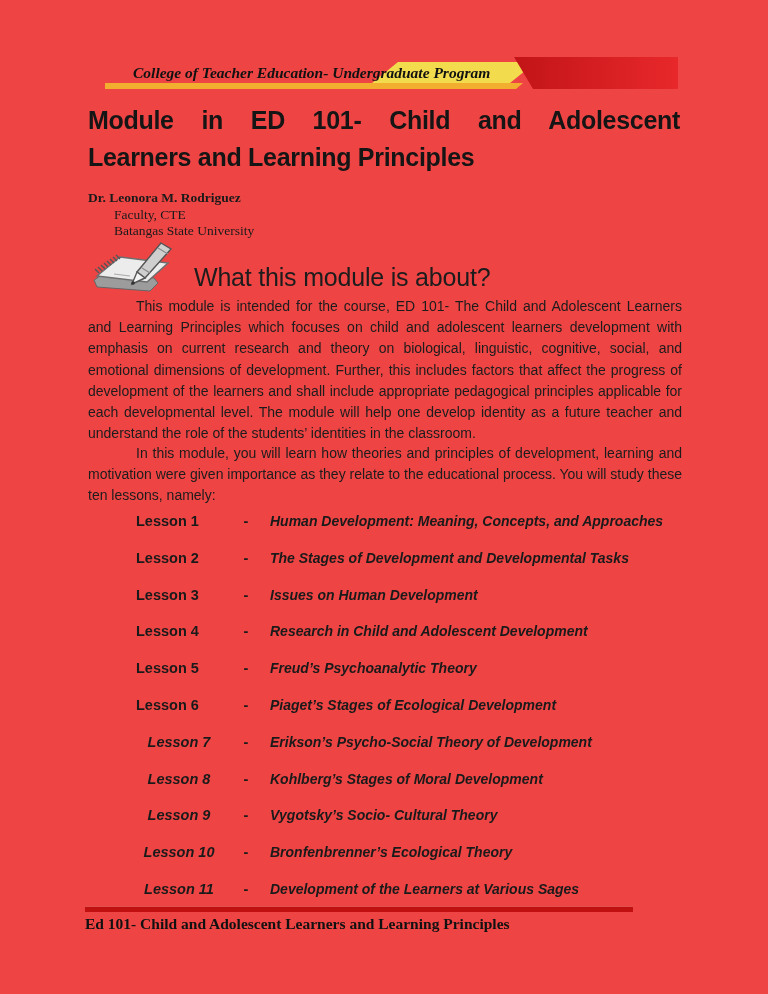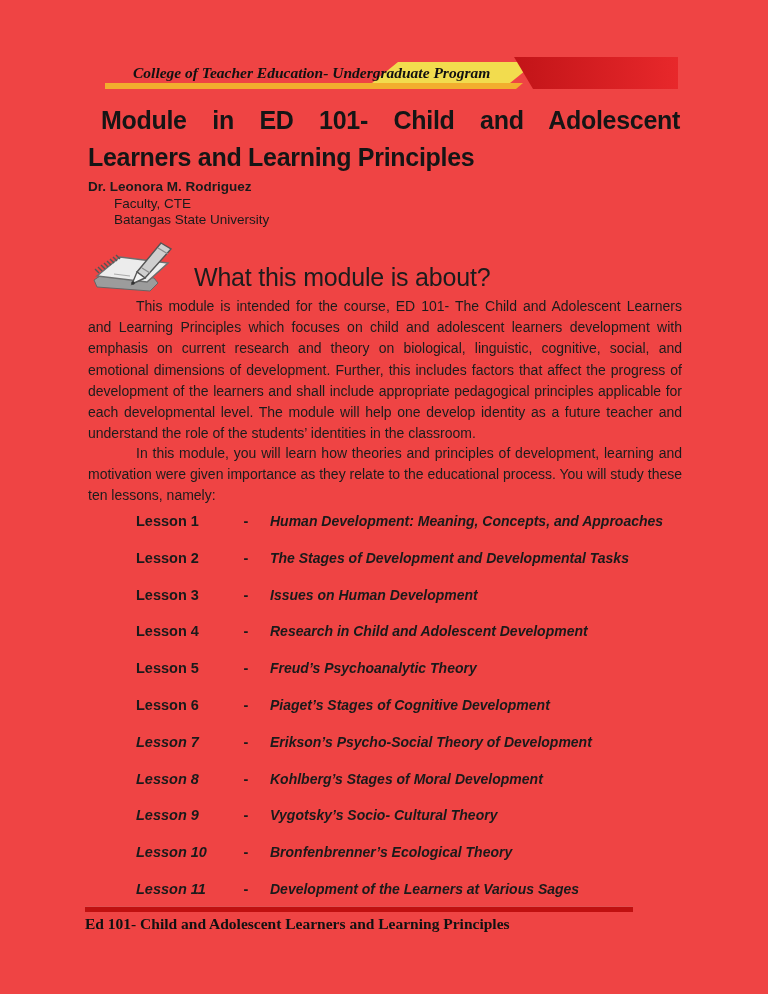--- a/index.html
+++ b/index.html
@@ -39,24 +39,24 @@
     font-size: 15.5px; color: #111;
     white-space: nowrap;
   }
 
   
   .doc-title { position: absolute; left: 88px; top: 102px; width: 592px; }
   .doc-title .t-line {
     font-weight: bold; font-size: 25px; line-height: 37px;
     letter-spacing: -0.3px; color: #151515;
   }
-  .doc-title .t-line.justify-full { text-align: justify; text-align-last: justify; margin-left: 13px; }
-
-  
-  .author-block { position: absolute; left: 88px; top: 179px; }
+  .doc-title .t-line.justify-full { text-align: justify; text-align-last: justify; }
+
+  
+  .author-block { position: absolute; left: 88px; top: 190px; font-family: Liberation Serif, serif; }
   .author-name { font-size: 13.5px; font-weight: bold; line-height: 16.5px; }
   .author-line { font-size: 13.5px; line-height: 16.5px; margin-left: 26px; }
 
   
   .section-icon { position: absolute; left: 84px; top: 240px; }
   .section-heading {
     position: absolute; left: 194px; top: 263px;
     font-size: 25px; font-weight: 400; letter-spacing: -0.2px; color: #1c1c1c;
     white-space: nowrap;
   }
@@ -67,21 +67,21 @@
     font-size: 14px; line-height: 21.2px;
     text-align: justify; text-indent: 48px; color: #1c1c1c;
   }
   .par-1 { top: 296px; }
   .par-2 { top: 443px; }
 
   
   .lessons { position: absolute; left: 136px; top: 508px; width: 546px; }
   .lesson-row { display: flex; height: 36.8px; padding-top: 5px; box-sizing: border-box; }
   .l-label { width: 86px; font-size: 14.5px; font-weight: bold; flex: none; }
-  .l-label.ital { font-style: italic; }
+  .l-label.ital { font-style: italic; text-align: center; }
   .l-dash { width: 48px; flex: none; font-size: 14.5px; font-weight: bold; text-align: center; }
   .l-title { flex: 1; font-size: 14px; font-weight: bold; font-style: italic; }
 
   
   .footer-rule {
     position: absolute; left: 85px; top: 906px; width: 548px; height: 5px;
     background: #C01010; border-top: 1px solid #E05050; box-sizing: content-box;
   }
   .footer-text {
     position: absolute; left: 73px; top: 915px;
@@ -173,21 +173,21 @@
 
       <div class="lesson-row">
         <span class="l-label">Lesson 5</span>
         <span class="l-dash">-</span>
         <span class="l-title">Freud’s Psychoanalytic Theory</span>
       </div>
 
       <div class="lesson-row">
         <span class="l-label">Lesson 6</span>
         <span class="l-dash">-</span>
-        <span class="l-title">Piaget’s Stages of Cognitive Development</span>
+        <span class="l-title">Piaget’s Stages of Ecological Development</span>
       </div>
 
       <div class="lesson-row">
         <span class="l-label ital">Lesson 7</span>
         <span class="l-dash">-</span>
         <span class="l-title">Erikson’s Psycho-Social Theory of Development</span>
       </div>
 
       <div class="lesson-row">
         <span class="l-label ital">Lesson 8</span>

